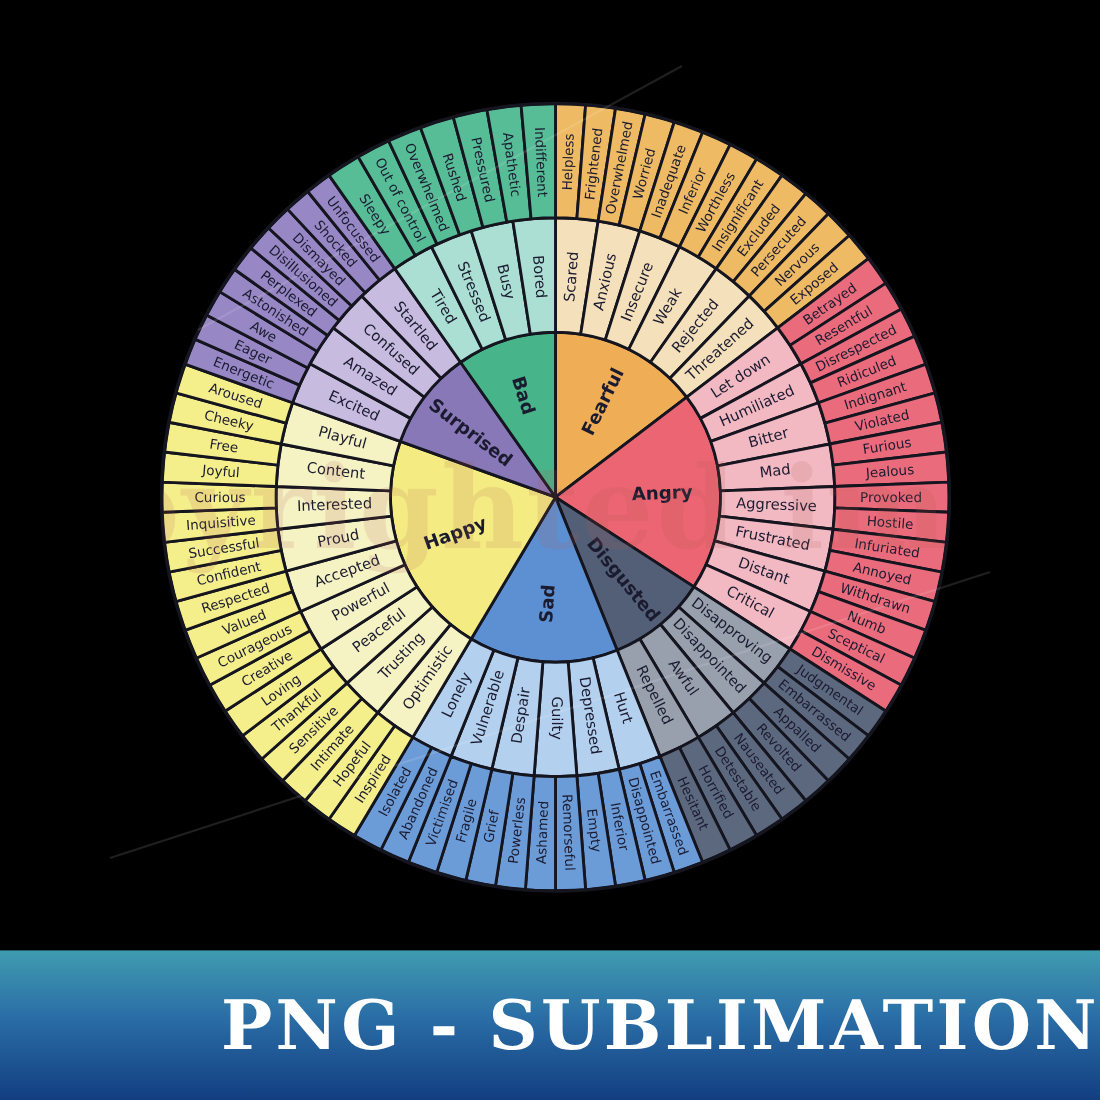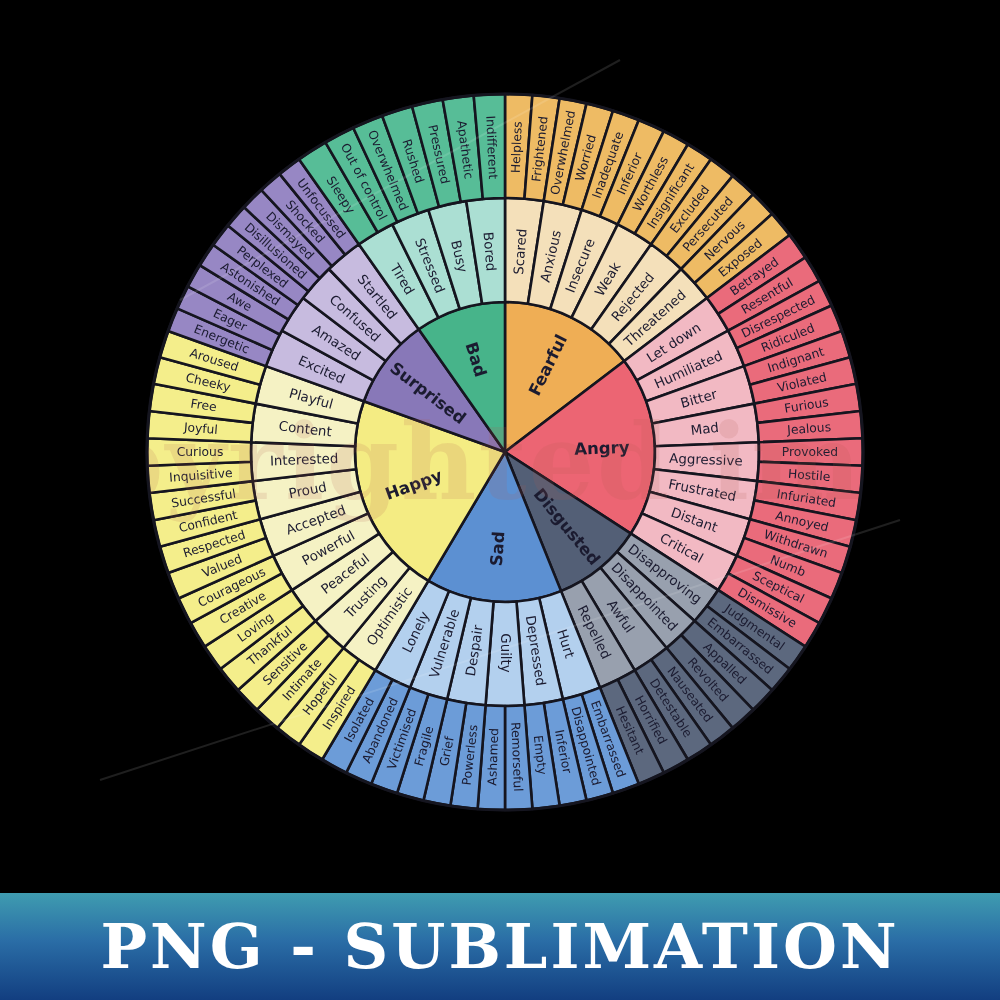--- a/index.html
+++ b/index.html
@@ -22,22 +22,22 @@
     font-family:"DejaVu Serif",serif;
     font-size:104px;
     font-weight:600;
     letter-spacing:2px;
     white-space:nowrap;
     opacity:0.14;
   }
   .banner{
     position:absolute;
     left:0;bottom:0;
-    width:1000px;height:107px;
-    display:flex;align-items:center;justify-content:center;
+    width:1000px;height:136px;
+    display:flex;align-items:center;justify-content:flex-end;
     background:linear-gradient(180deg,#3f9cb0 0%,#2a6da6 45%,#123e80 100%);
   }
   .banner-text{
     font-family:"DejaVu Serif",serif;
     font-weight:bold;
     font-size:62px;
     letter-spacing:3px;
     color:#fff;
     white-space:nowrap;
   }

